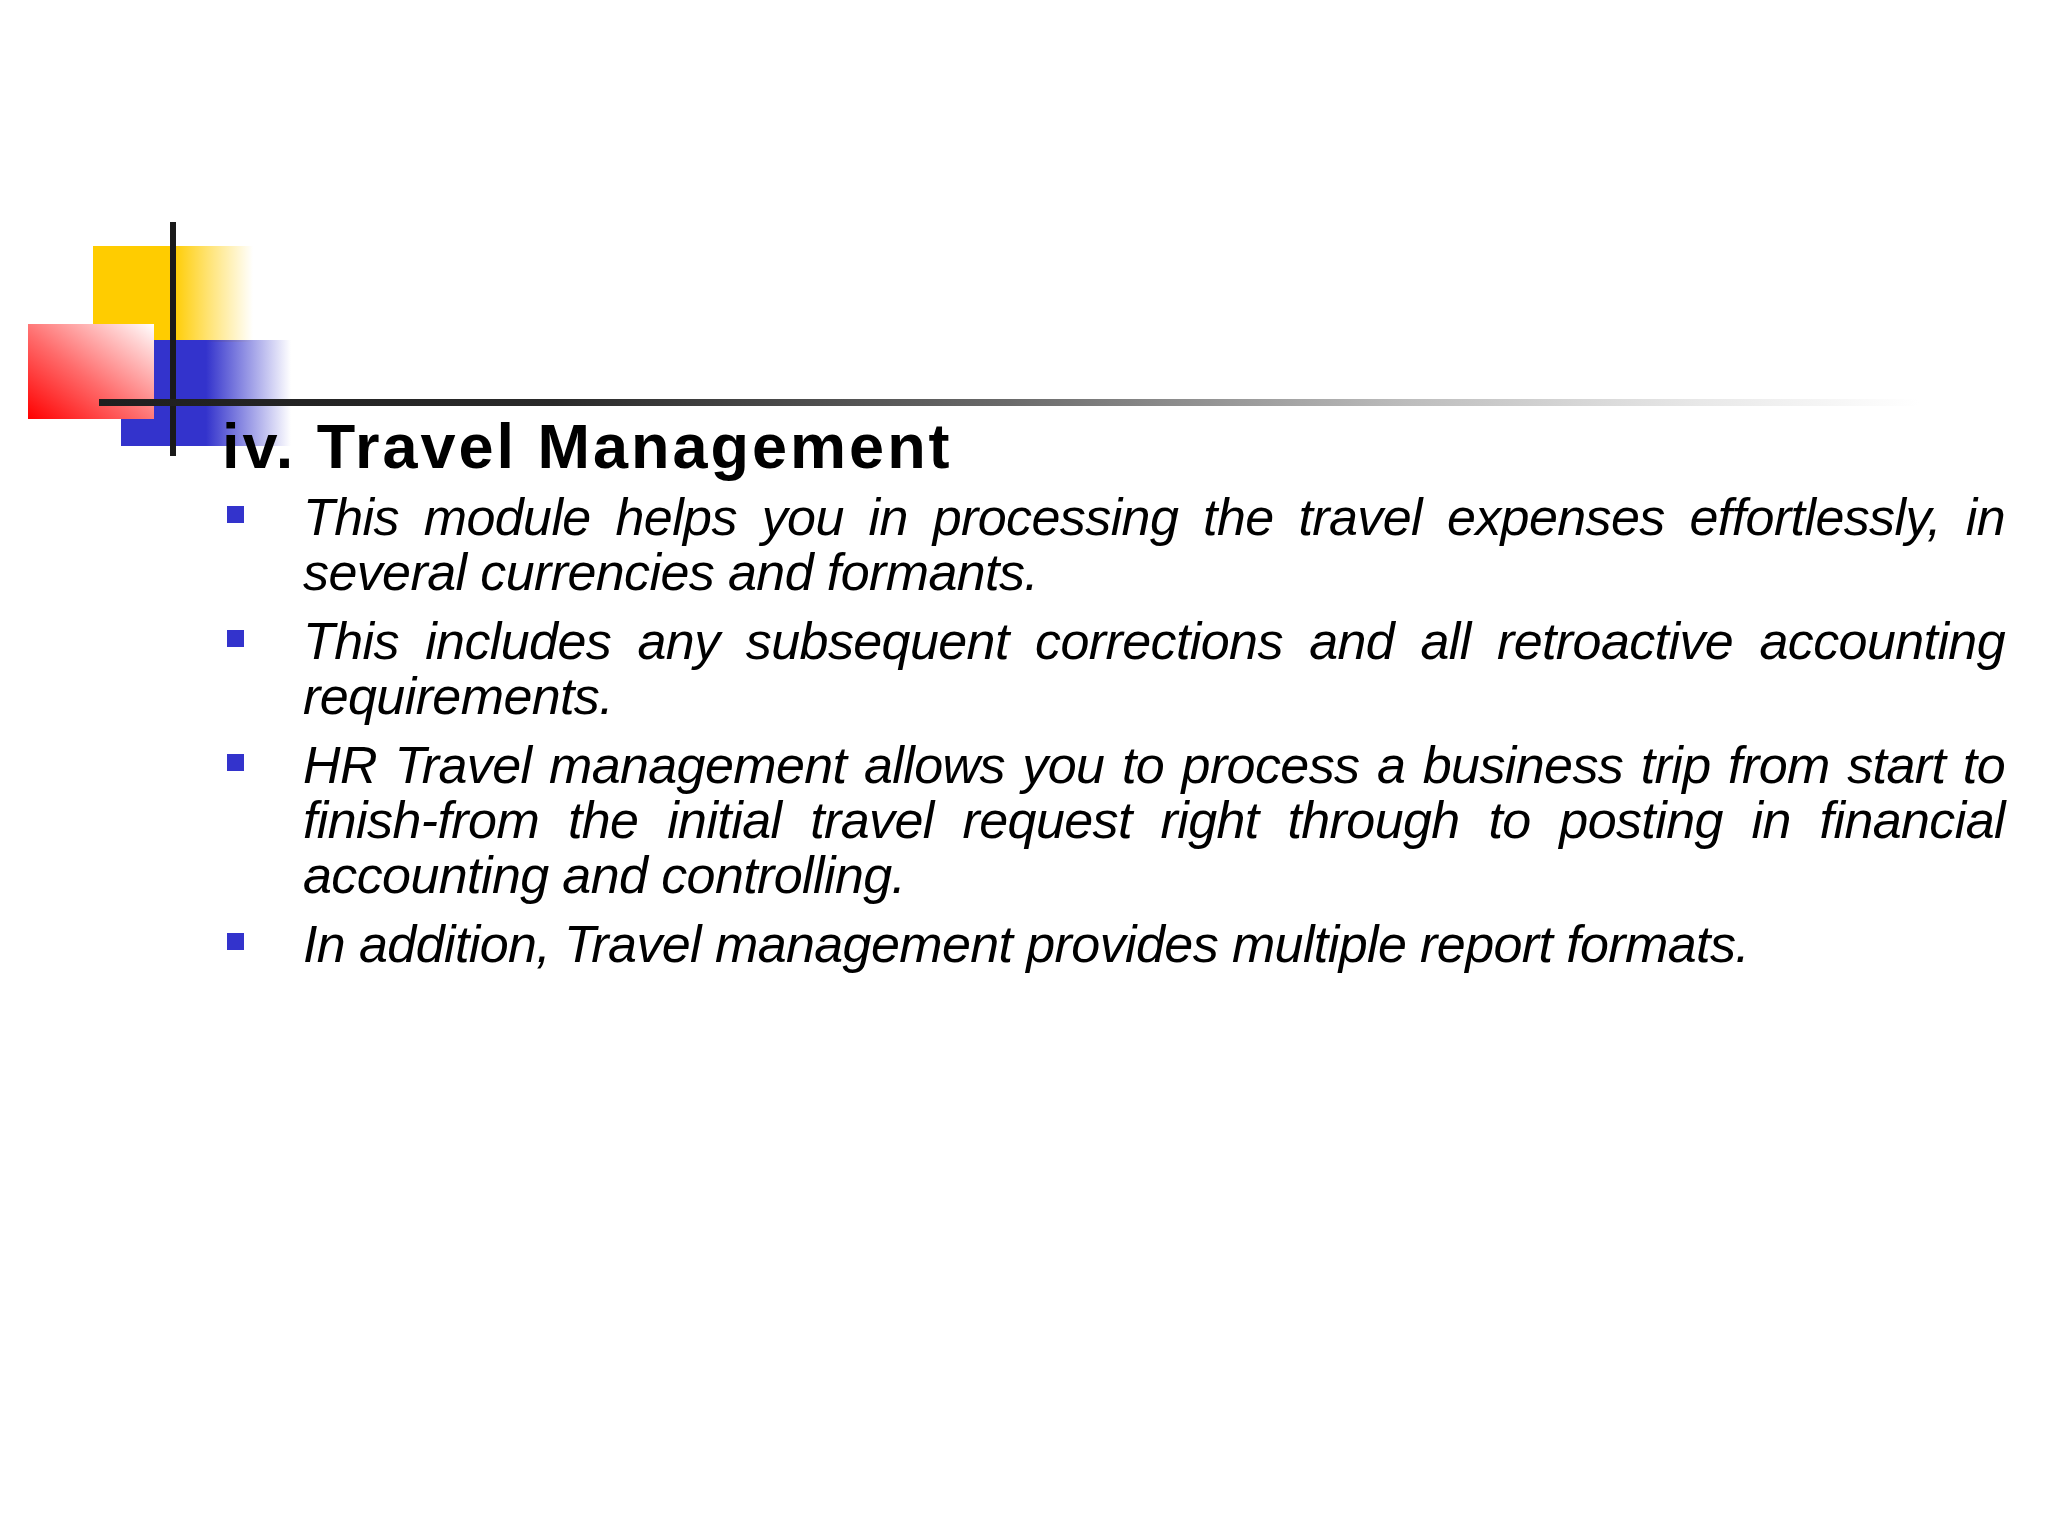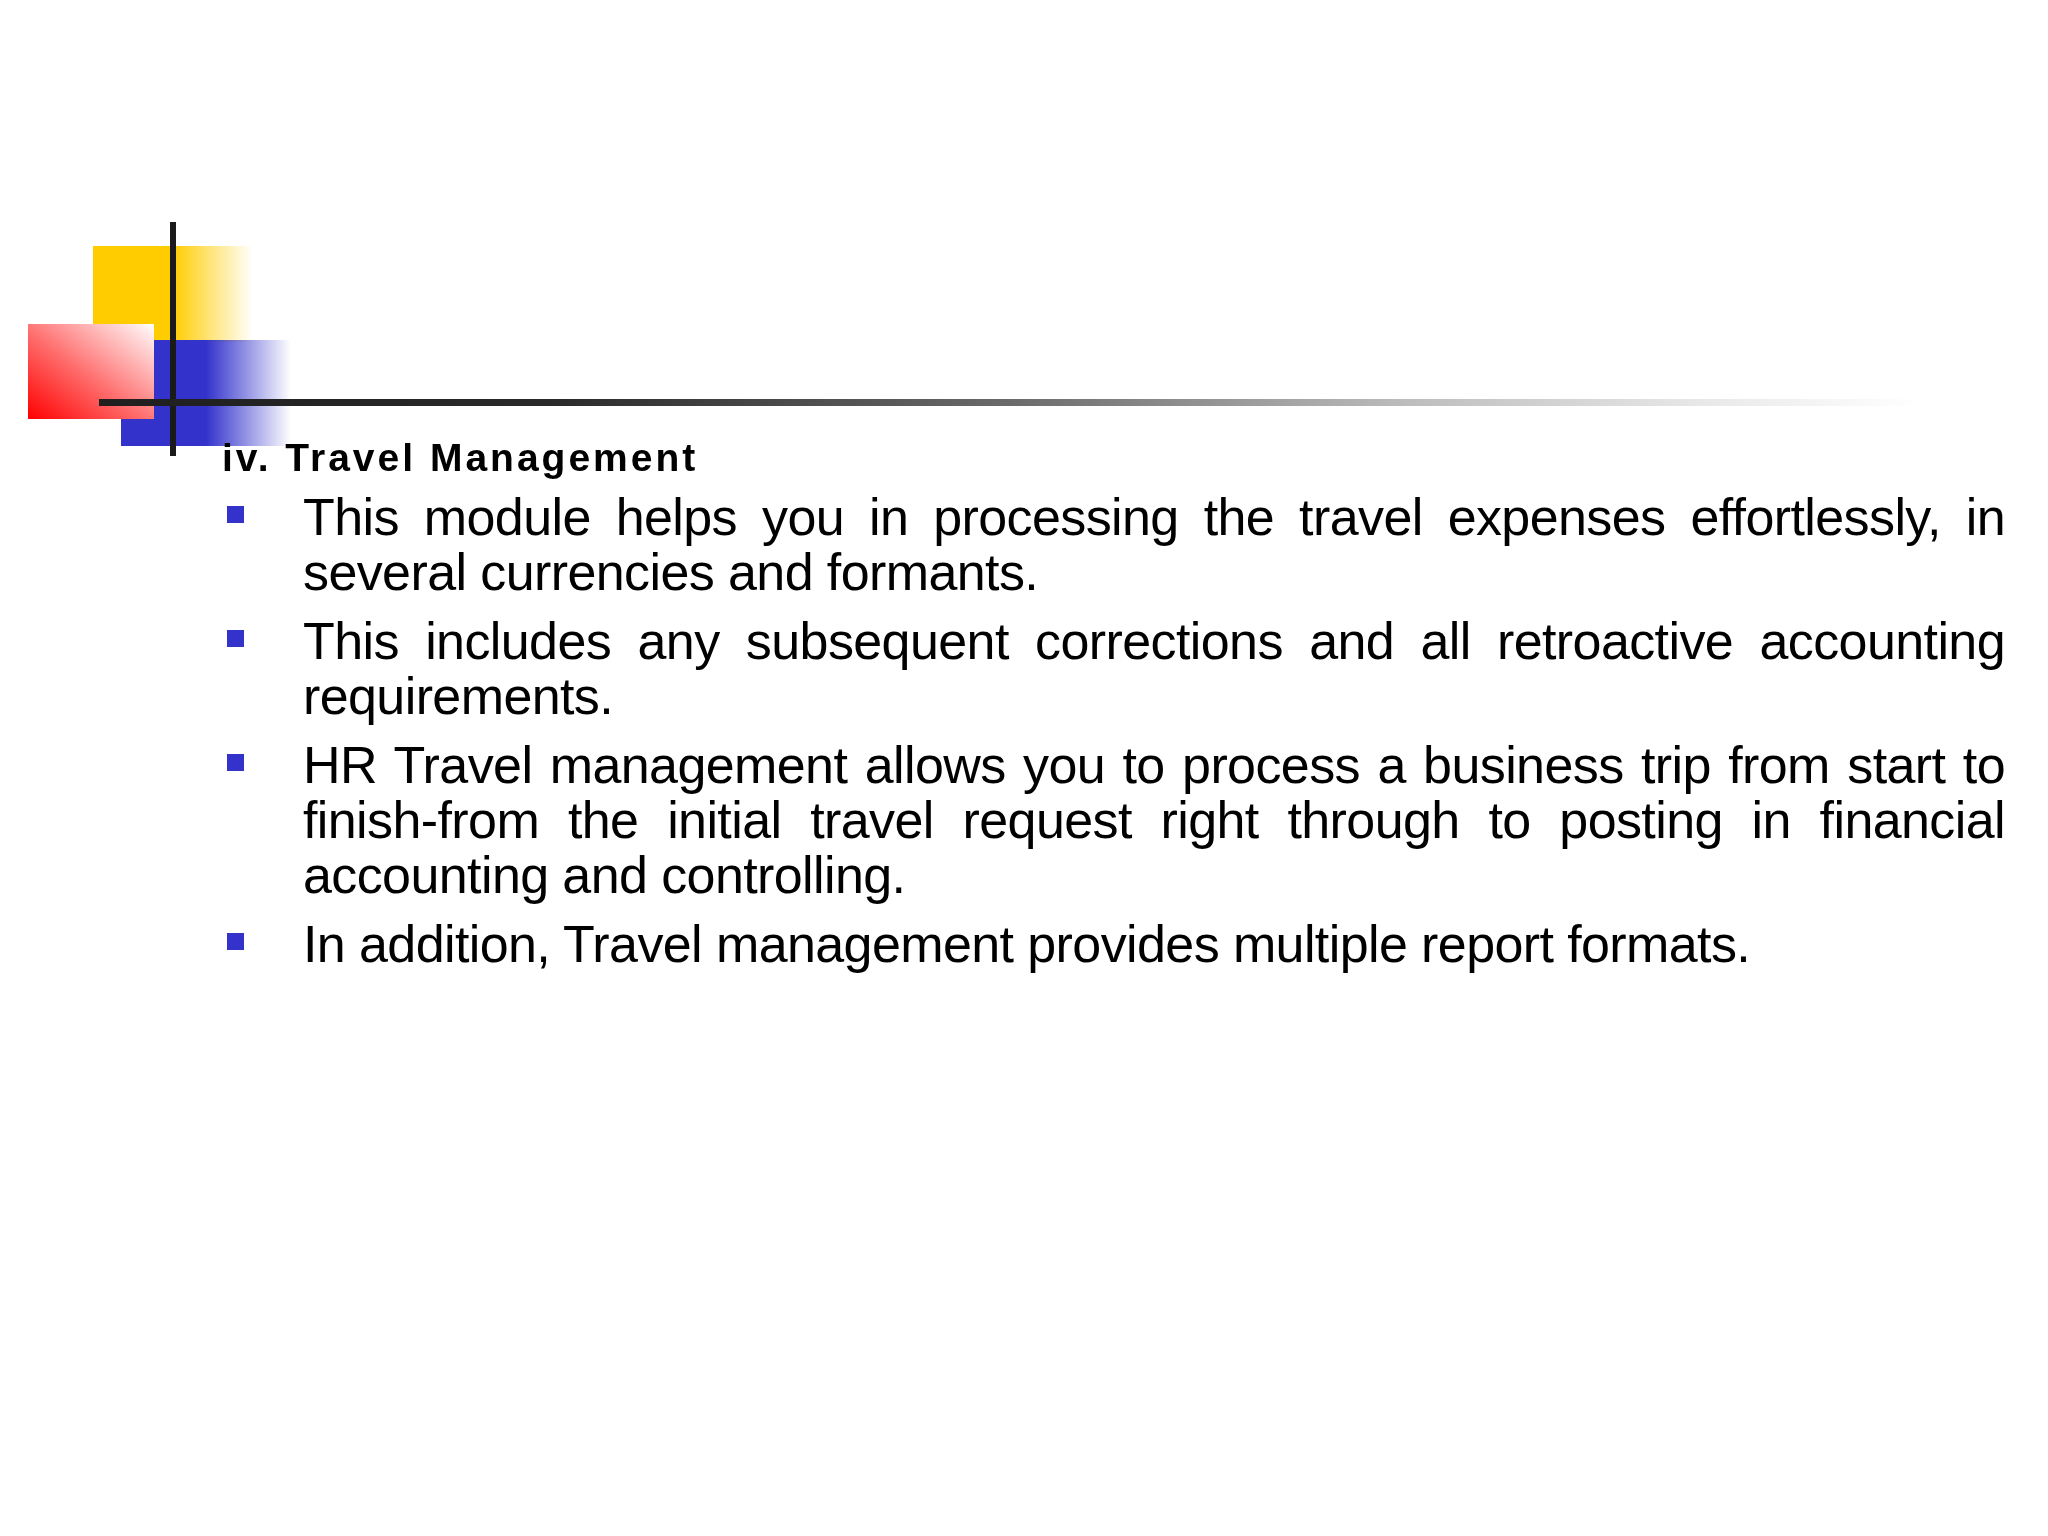--- a/index.html
+++ b/index.html
@@ -32,23 +32,23 @@
     left: 170px; top: 222px; width: 6px; height: 234px;
     background: #1a1a1a;
   }
   .deco-hline {
     left: 99px; top: 399px; width: 1820px; height: 7px;
     background: linear-gradient(to right, #1f1f1f 0%, #2a2a2a 25%, #6a6a6a 50%, #bdbdbd 72%, #e8e8e8 88%, rgba(255,255,255,0) 100%);
   }
   .slide-title {
     position: absolute;
     left: 222px;
-    top: 428px;
+    top: 416px;
     font-weight: bold;
-    font-size: 39px;
+    font-size: 63px;
     letter-spacing: 3px;
     line-height: 60px;
     margin: 0;
     white-space: nowrap;
   }
   .bullets {
     position: absolute;
     left: 225px;
     top: 490px;
     width: 1780px;
@@ -66,21 +66,21 @@
     letter-spacing: -0.6px;
   }
   .bullet-item .marker {
     position: absolute;
     left: 2px;
     top: 16px;
     width: 17px;
     height: 17px;
     background: #3333cc;
   }
-  .bullet-text { display: block; text-align: justify; }
+  .bullet-text { display: block; text-align: justify; font-style: italic; }
 </style>
 </head>
 <body>
 
 <div class="deco deco-yellow"></div>
 <div class="deco deco-blue"></div>
 <div class="deco deco-red"></div>
 <div class="deco deco-vline"></div>
 <div class="deco deco-hline"></div>
 

